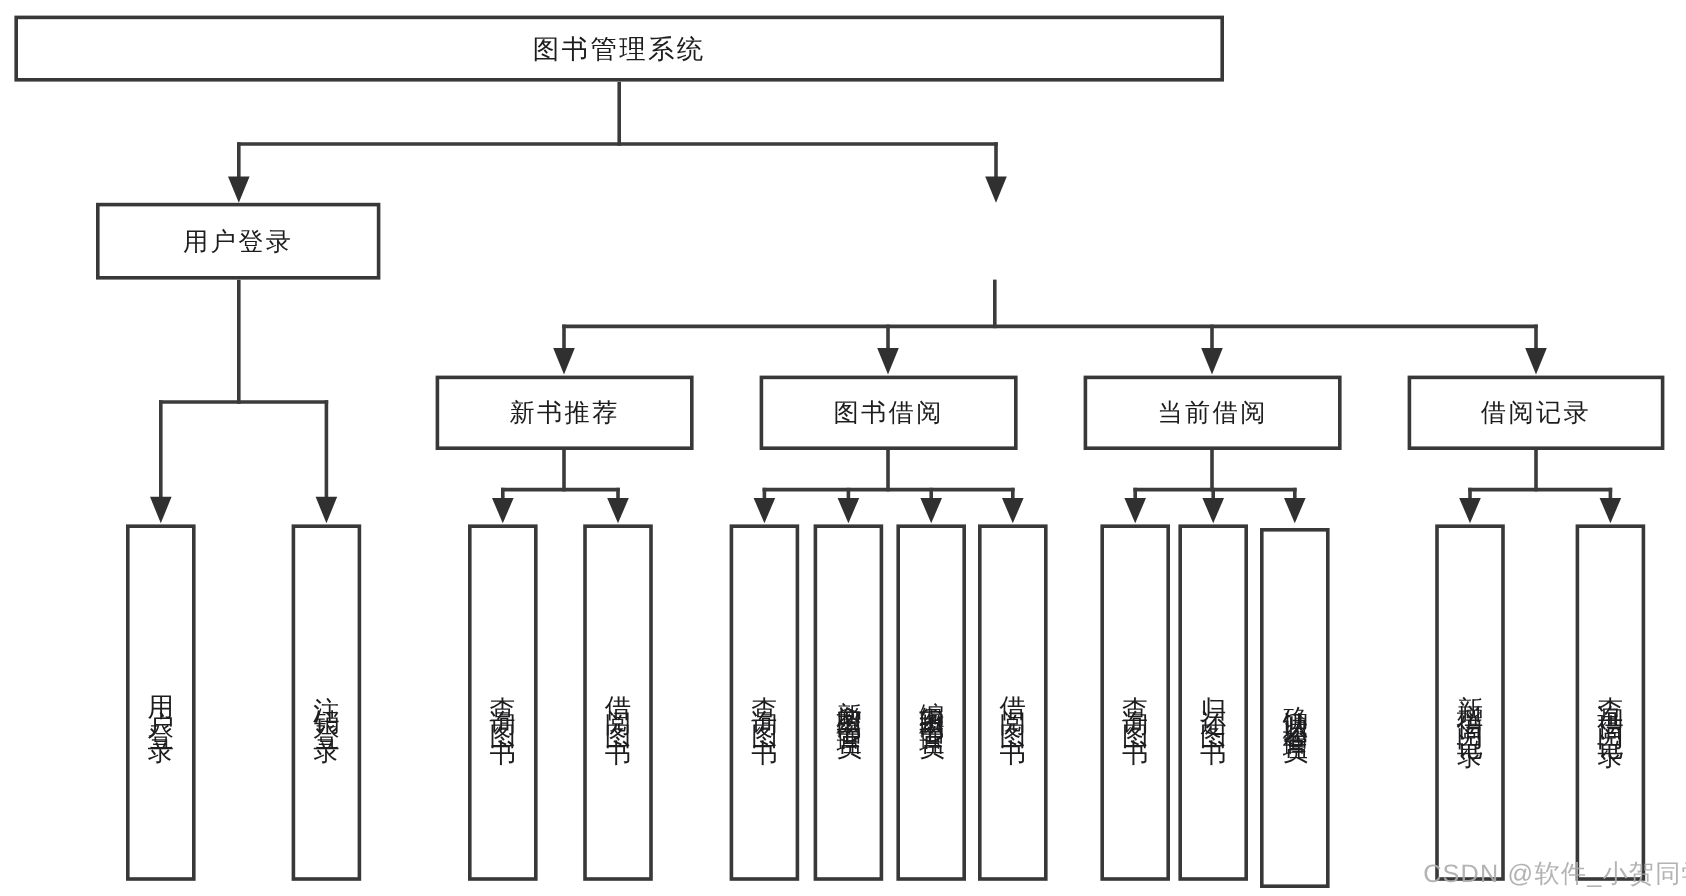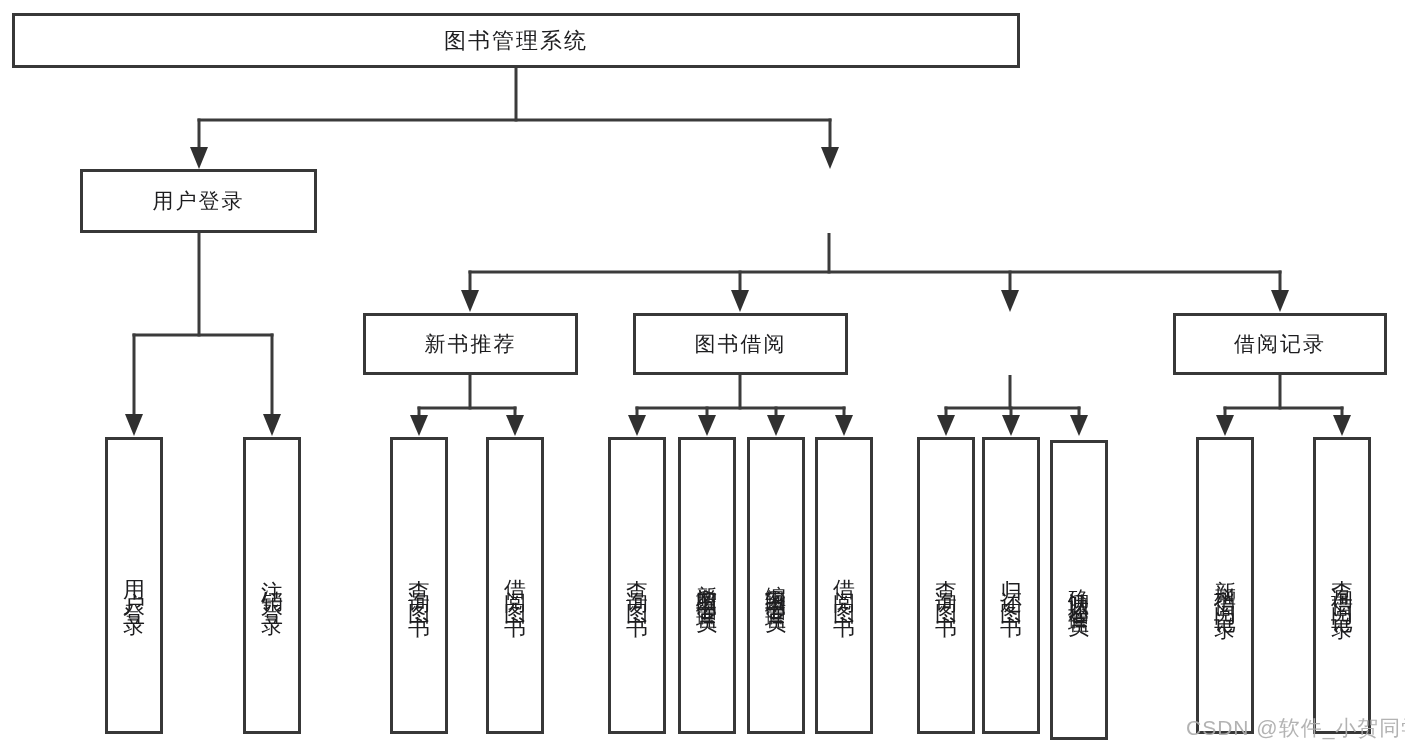--- a/index.html
+++ b/index.html
@@ -133,20 +133,23 @@
   <div class="box hbox" style="left:80px; top:169px; width:237px; height:64px;">
     <span>用户登录</span>
   </div>
 
   <div class="box hbox" style="left:633px; top:313px; width:215px; height:62px;">
     <span>图书借阅</span>
   </div>
   <div class="box hbox" style="left:363px; top:313px; width:215px; height:62px;">
     <span>新书推荐</span>
   </div>
+  <div class="box hbox" style="left:903px; top:313px; width:215px; height:62px;">
+    <span>当前借阅</span>
+  </div>
   <div class="box hbox" style="left:1173px; top:313px; width:214px; height:62px;">
     <span>借阅记录</span>
   </div>
 
   <div class="box" style="left:105px; top:437px; width:58px; height:297px;">
     <span class="vtext">用户登录</span>
   </div>
   <div class="box" style="left:243px; top:437px; width:58px; height:297px;">
     <span class="vtext">注销登录</span>
   </div>

